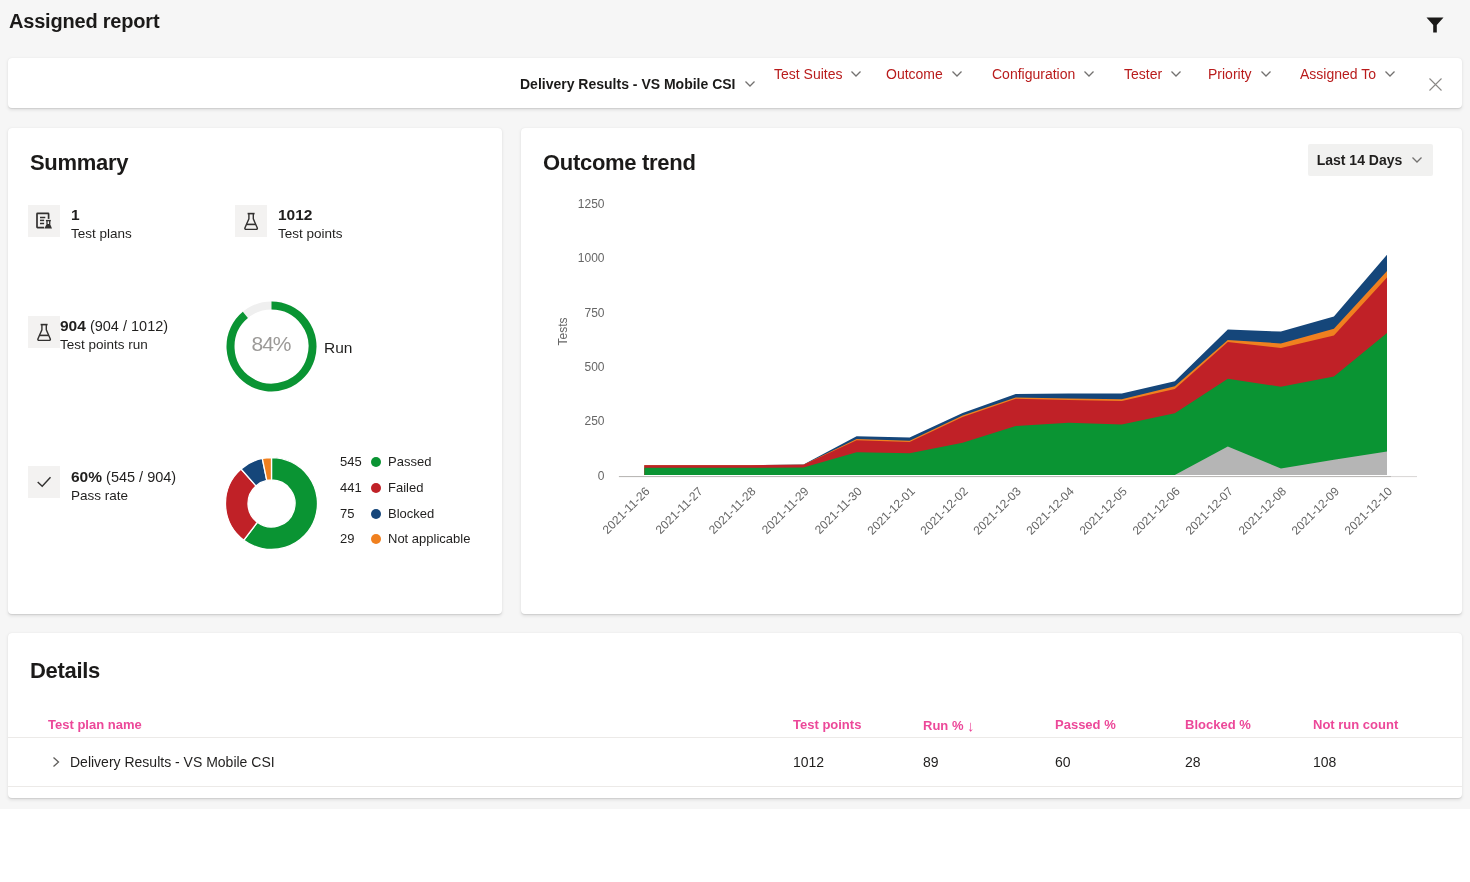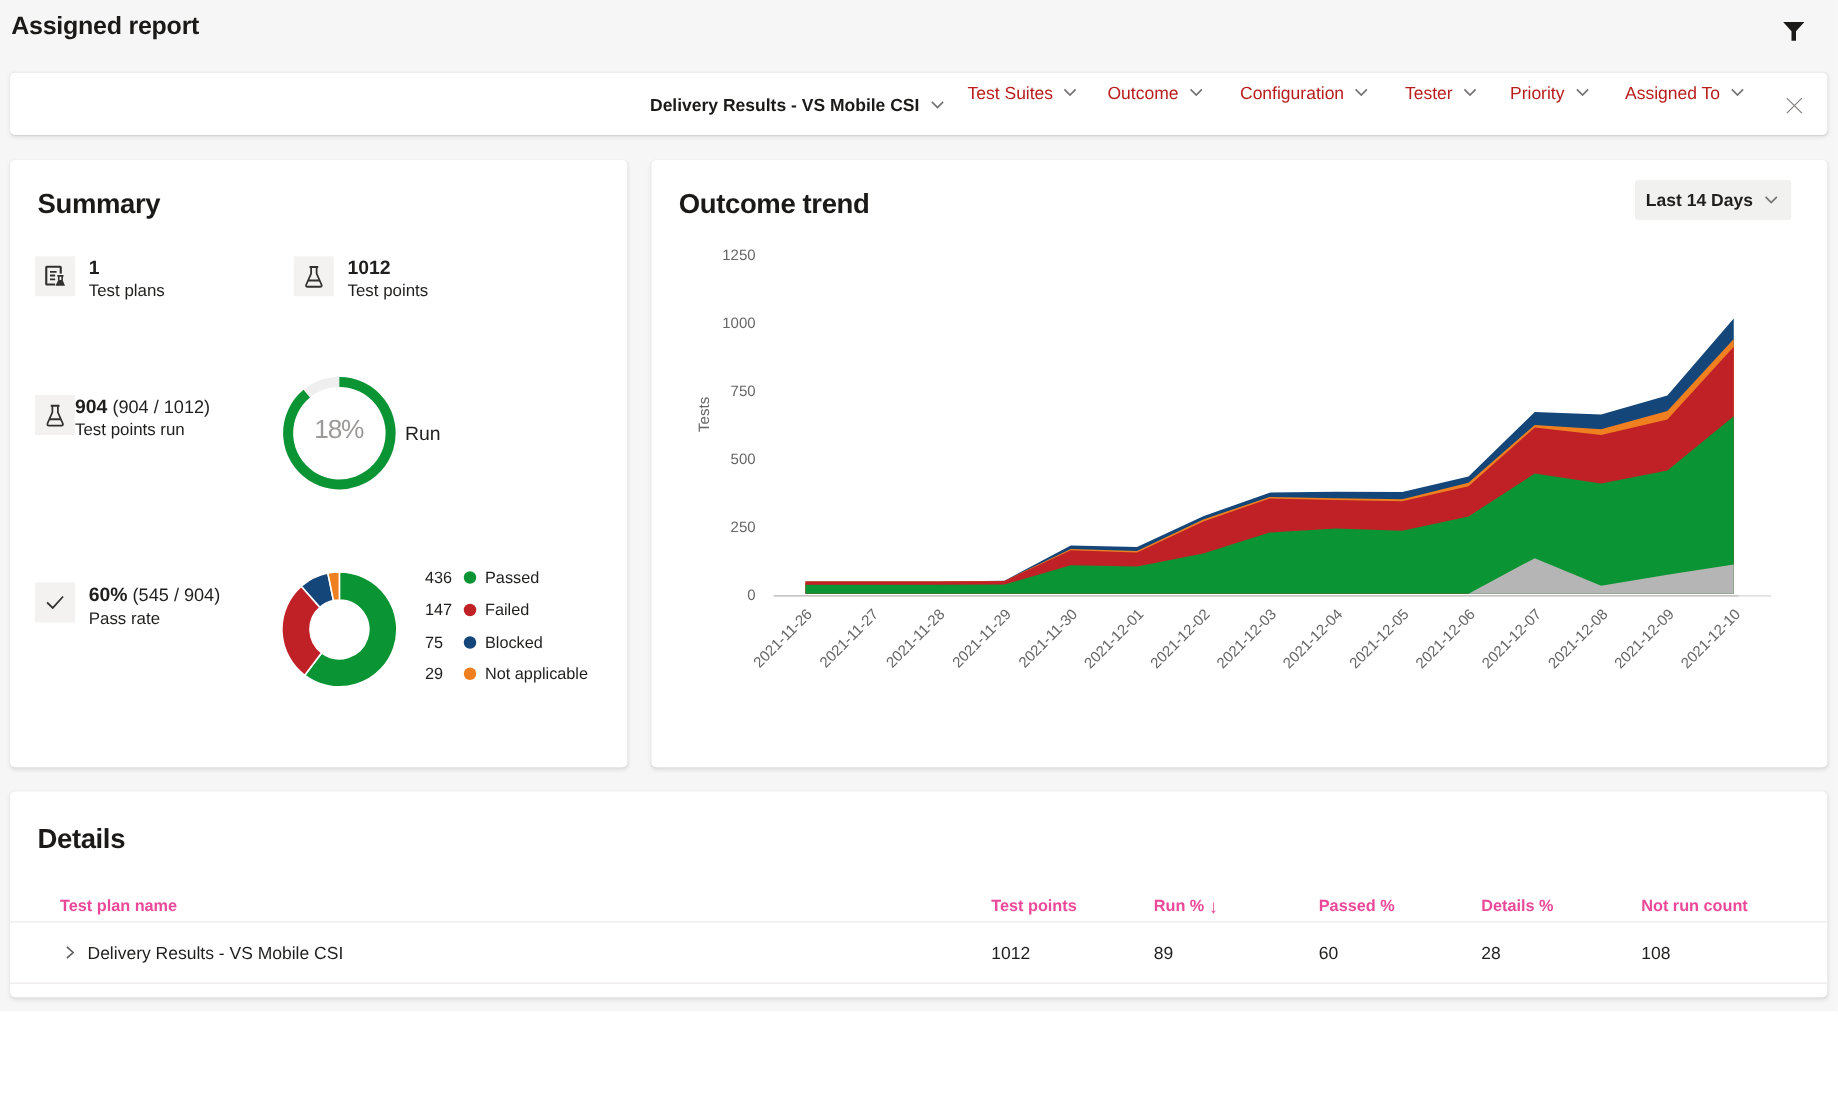--- a/index.html
+++ b/index.html
@@ -110,30 +110,30 @@
     <div class="ibox" style="left:20px;top:338px">
         <svg width="16" height="14" viewBox="0 0 16 14">
 <path d="M1.7 7 L6.2 11.3 L14.5 2.2" fill="none" stroke="#323130" stroke-width="1.4"></path>
 </svg>
       </div>
     <div class="stat" style="left:63px;top:340px"><b>60%</b> (545 / 904)<br><span class="sub">Pass rate</span></div>
     <svg class="rundonut" width="91" height="91" viewBox="0 0 91 91">
 <circle cx="45.5" cy="45.5" r="41.0" fill="none" stroke="#efefef" stroke-width="8.0"></circle>
 <path d="M45.50 4.50 A41.0 41.0 0 1 1 19.37 13.91" fill="none" stroke="#0a9433" stroke-width="8.0"></path>
 </svg>
-    <div class="runpct">18%</div>
+    <div class="runpct">84%</div>
     <div class="runlab">Run</div>
     <svg class="passdonut" width="93" height="93" viewBox="0 0 93 93">
         <path d="M46.50 0.50 A46.0 46.0 0 1 1 18.79 83.22 L32.35 65.26 A23.5 23.5 0 1 0 46.50 23.00 Z" fill="#0a9433" stroke="#ffffff" stroke-width="1.3"></path>
         <path d="M18.79 83.22 A46.0 46.0 0 0 1 16.07 12.00 L30.95 28.88 A23.5 23.5 0 0 0 32.35 65.26 Z" fill="#c02127" stroke="#ffffff" stroke-width="1.3"></path>
         <path d="M16.07 12.00 A46.0 46.0 0 0 1 37.29 1.43 L41.80 23.48 A23.5 23.5 0 0 0 30.95 28.88 Z" fill="#15467a" stroke="#ffffff" stroke-width="1.3"></path>
         <path d="M37.29 1.43 A46.0 46.0 0 0 1 46.50 0.50 L46.50 23.00 A23.5 23.5 0 0 0 41.80 23.48 Z" fill="#f0801f" stroke="#ffffff" stroke-width="1.3"></path>
       </svg>
-    <div class="pl" style="top:326px"><span class="pln">436</span><span class="pld" style="background:#0a9433"></span><span class="pll">Passed</span></div>
-      <div class="pl" style="top:352px"><span class="pln">147</span><span class="pld" style="background:#c02127"></span><span class="pll">Failed</span></div>
+    <div class="pl" style="top:326px"><span class="pln">545</span><span class="pld" style="background:#0a9433"></span><span class="pll">Passed</span></div>
+      <div class="pl" style="top:352px"><span class="pln">441</span><span class="pld" style="background:#c02127"></span><span class="pll">Failed</span></div>
       <div class="pl" style="top:378px"><span class="pln">75</span><span class="pld" style="background:#15467a"></span><span class="pll">Blocked</span></div>
       <div class="pl" style="top:403px"><span class="pln">29</span><span class="pld" style="background:#f0801f"></span><span class="pll">Not applicable</span></div>
   </div>
 
   <div class="card trend">
     <div class="h2" style="left:22px;top:22px">Outcome trend</div>
     <div class="lastbtn">Last 14 Days <svg class="chev" width="14" height="14" viewBox="0 0 14 14">
           <path d="M2.5 4.5 L7 9 L11.5 4.5" fill="none" stroke="#737170" stroke-width="1.3"></path>
         </svg></div>
     <svg class="chart" width="890" height="360" viewBox="0 0 890 360">
@@ -168,21 +168,21 @@
         <text transform="translate(843.0 302) rotate(-45)" text-anchor="end" font-size="12" fill="#666666">2021-12-10</text>
 </svg>
   </div>
 
   <div class="card details">
     <div class="h2" style="left:22px;top:25px">Details</div>
     <div class="thead" style="left:40px">Test plan name</div>
     <div class="thead" style="left:785px">Test points</div>
     <div class="thead" style="left:915px">Run % <span style="font-size:15px;vertical-align:-1px">↓</span></div>
     <div class="thead" style="left:1047px">Passed %</div>
-    <div class="thead" style="left:1177px">Details %</div>
+    <div class="thead" style="left:1177px">Blocked %</div>
     <div class="thead" style="left:1305px">Not run count</div>
     <div class="hline" style="top:104px"></div>
     <div class="trow" style="left:62px">Delivery Results - VS Mobile CSI</div>
     <div class="trow" style="left:785px">1012</div>
     <div class="trow" style="left:915px">89</div>
     <div class="trow" style="left:1047px">60</div>
     <div class="trow" style="left:1177px">28</div>
     <div class="trow" style="left:1305px">108</div>
     <div class="hline" style="top:153px"></div>
   </div>

